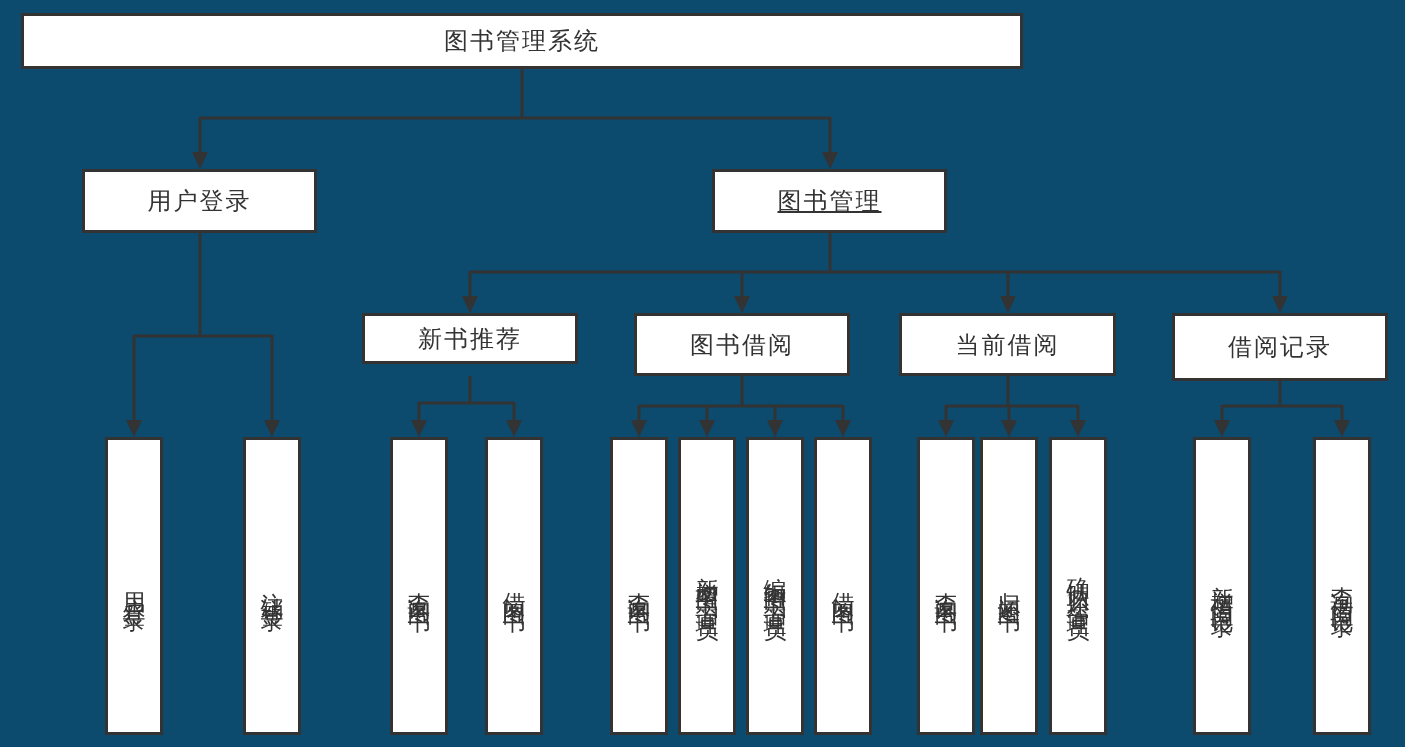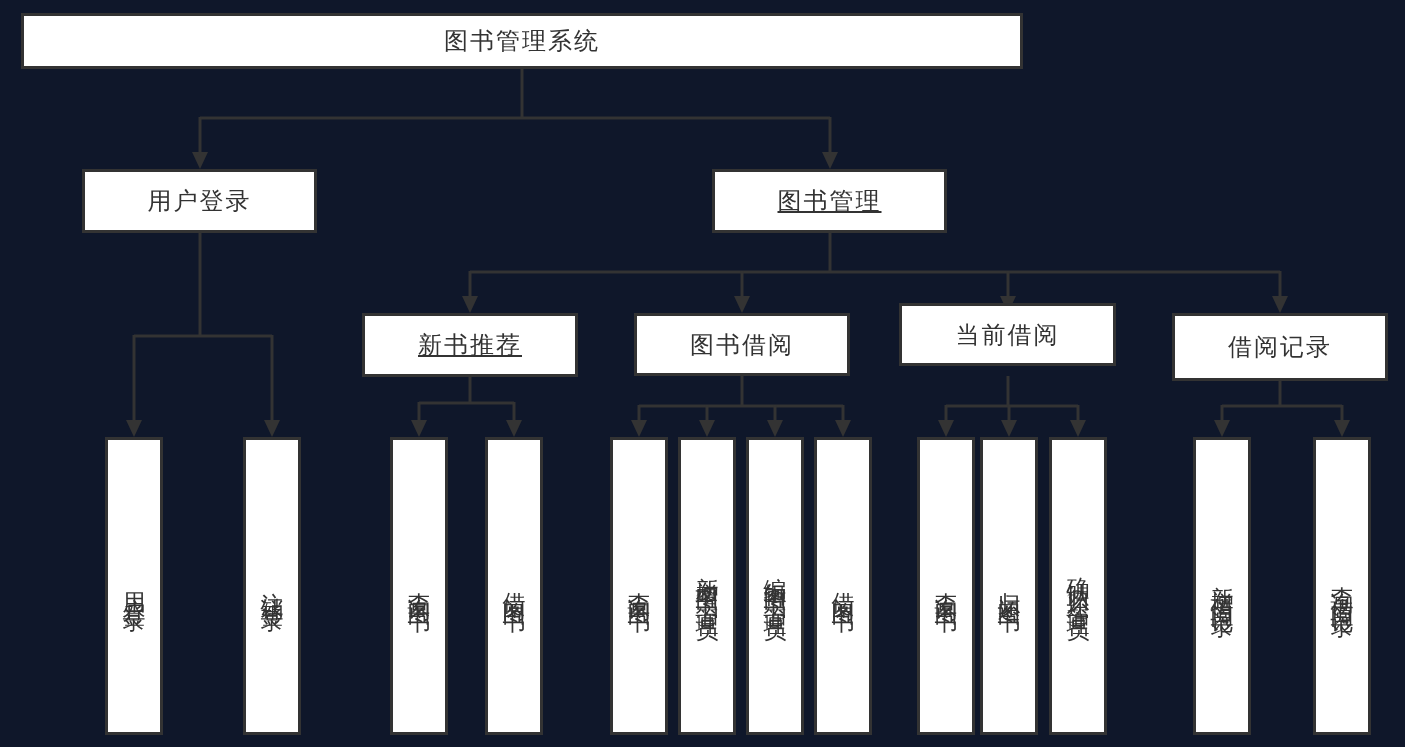--- a/index.html
+++ b/index.html
@@ -1,20 +1,20 @@
 <!DOCTYPE html>
 <html><head>
 <meta charset="utf-8">
 <style>
   html, body { margin: 0; padding: 0; background: #ffffff; }
   .stage {
     position: relative;
     width: 1405px;
     height: 747px;
-    background: #0f172a;
+    background: #0c4a6e;
     font-family: "DejaVu Sans", "Liberation Sans", sans-serif;
     overflow: hidden;
   }
   .connectors {
     position: absolute;
     left: 0; top: 0;
     width: 1405px; height: 747px;
     pointer-events: none;
   }
   .node {
@@ -125,27 +125,27 @@
     <span>图书管理系统</span>
   </div>
 
   <div class="node" style="left:82px; top:169px; width:235px; height:64px;">
     <span>用户登录</span>
   </div>
   <div class="node" style="left:712px; top:169px; width:235px; height:64px;text-decoration:underline;">
     <span>图书管理</span>
   </div>
 
-  <div class="node" style="left:362px; top:313px; width:216px; height:64px;text-decoration:underline;">
+  <div class="node" style="left:362px; top:313px; width:216px; height:51px;">
     <span>新书推荐</span>
   </div>
   <div class="node" style="left:634px; top:313px; width:216px; height:63px;font-family:Liberation Mono, monospace;">
     <span>图书借阅</span>
   </div>
-  <div class="node" style="left:899px; top:303px; width:217px; height:63px;">
+  <div class="node" style="left:899px; top:313px; width:217px; height:63px;">
     <span>当前借阅</span>
   </div>
   <div class="node" style="left:1172px; top:313px; width:216px; height:68px;">
     <span>借阅记录</span>
   </div>
 
   <div class="node leaf" style="left:105px; top:437px; width:58px; height:298px;">
     <span class="vtext">用户登录</span>
   </div>
   <div class="node leaf" style="left:243px; top:437px; width:58px; height:298px;">

